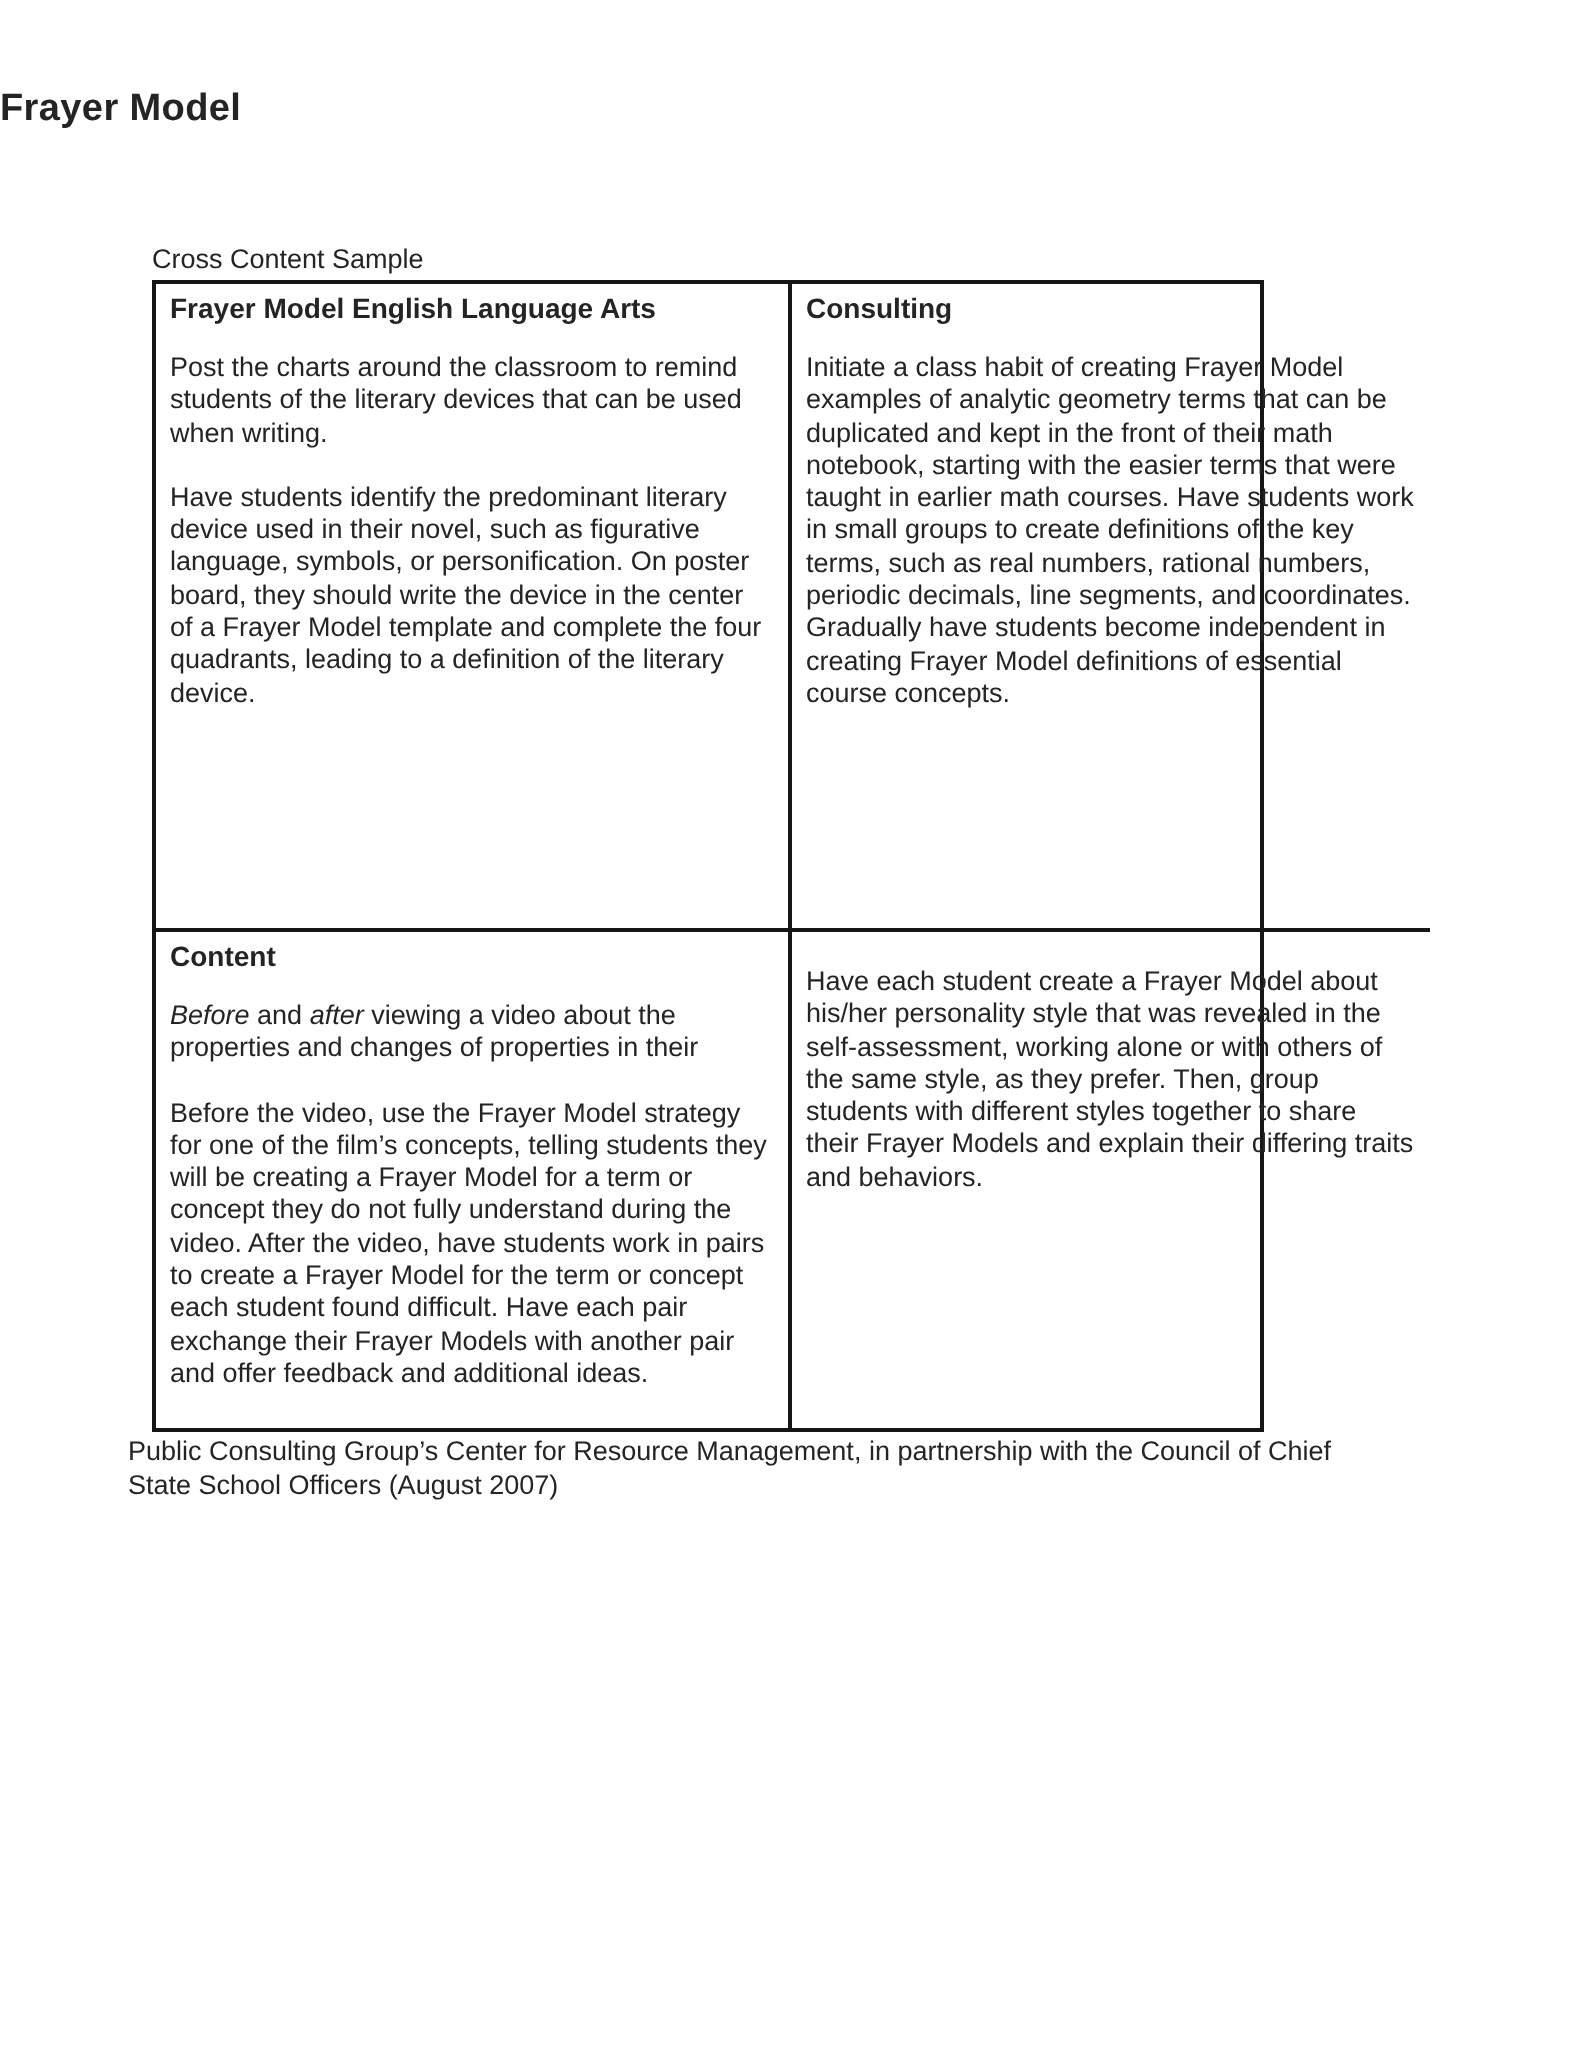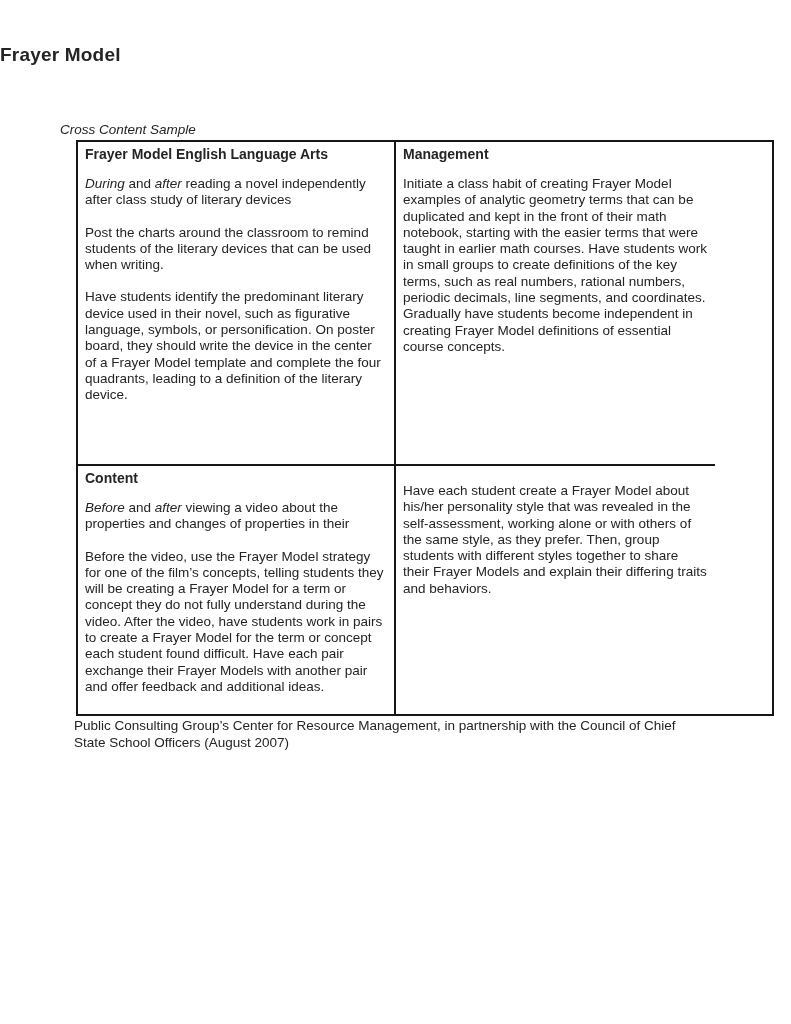--- a/index.html
+++ b/index.html
@@ -22,30 +22,29 @@
     left: 0;
     width: 100%;
     font-size: 19px;
     font-weight: bold;
     letter-spacing: 0.2px;
     margin: 0;
   }
   .table-label {
     position: absolute;
     top: 121px;
-    left: 60px;
+    left: 76px;
     font-size: 13.5px;
-    font-style: italic;
     line-height: 17px;
   }
   .frayer-table {
     position: absolute;
     top: 140px;
     left: 76px;
-    width: 698px;
+    width: 556px;
     box-sizing: border-box;
     border: 2px solid var(--line, #161616);
     display: grid;
     grid-template-columns: 318px 319px;
     grid-template-rows: 324px 248px;
   }
   .cell {
     box-sizing: border-box;
     padding: 4px 8px 4px 7px;
     overflow: hidden;
@@ -61,48 +60,47 @@
   .cell-body p.cell-paragraph {
     margin: 16px 0 0 0;
     font-size: 13.5px;
     line-height: 16.3px;
   }
   .cell-body p.cell-paragraph:first-child { margin-top: 13px; }
   .cell-body em { font-style: italic; }
   .footer {
     position: absolute;
     top: 717px;
-    left: 74px;
+    left: 64px;
     width: 625px;
     font-size: 13.5px;
     line-height: 17px;
   }
 </style>
 </head>
 <body>
 
 <div class="page" style="--bg: #ffffff; --ink: #242424; --line: #161616;">
 
   <h1 class="doc-title">Frayer Model</h1>
 
   <div class="table-label">Cross Content Sample</div>
 
   <div class="frayer-table">
 
     <div class="cell col-left row-top">
       <div class="cell-header">Frayer Model English Language Arts</div>
       <div class="cell-body">
-          <p class="cell-paragraph"><em>During</em><span> and </span><em>after</em><span> reading a novel independently after class study of literary devices</span></p>
           <p class="cell-paragraph"><span>Post the charts around the classroom to remind students of the literary devices that can be used when writing.</span></p>
           <p class="cell-paragraph"><span>Have students identify the predominant literary device used in their novel, such as figurative language, symbols, or personification. On poster board, they should write the device in the center of a Frayer Model template and complete the four quadrants, leading to a definition of the literary device.</span></p>
         </div>
     </div>
 
     <div class="cell row-top">
-      <div class="cell-header">Management</div>
+      <div class="cell-header">Consulting</div>
       <div class="cell-body">
           <p class="cell-paragraph"><span>Initiate a class habit of creating Frayer Model examples of analytic geometry terms that can be duplicated and kept in the front of their math notebook, starting with the easier terms that were taught in earlier math courses. Have students work in small groups to create definitions of the key terms, such as real numbers, rational numbers, periodic decimals, line segments, and coordinates. Gradually have students become independent in creating Frayer Model definitions of essential course concepts.</span></p>
         </div>
     </div>
 
     <div class="cell col-left">
       <div class="cell-header">Content</div>
       <div class="cell-body">
           <p class="cell-paragraph"><em>Before</em><span> and </span><em>after</em><span> viewing a video about the properties and changes of properties in their</span></p>
           <p class="cell-paragraph"><span>Before the video, use the Frayer Model strategy for one of the film’s concepts, telling students they will be creating a Frayer Model for a term or concept they do not fully understand during the video. After the video, have students work in pairs to create a Frayer Model for the term or concept each student found difficult. Have each pair exchange their Frayer Models with another pair and offer feedback and additional ideas.</span></p>

